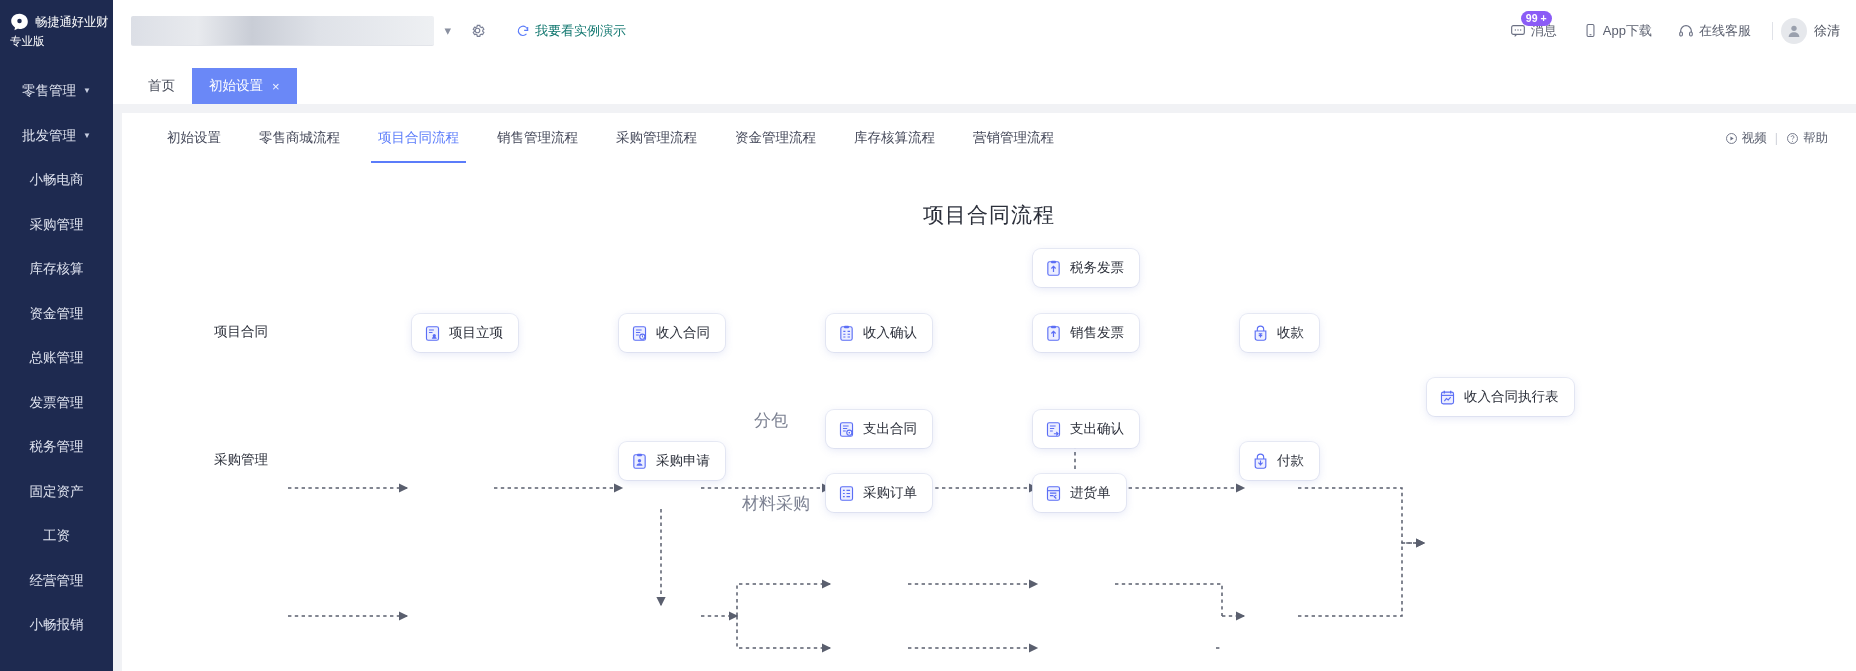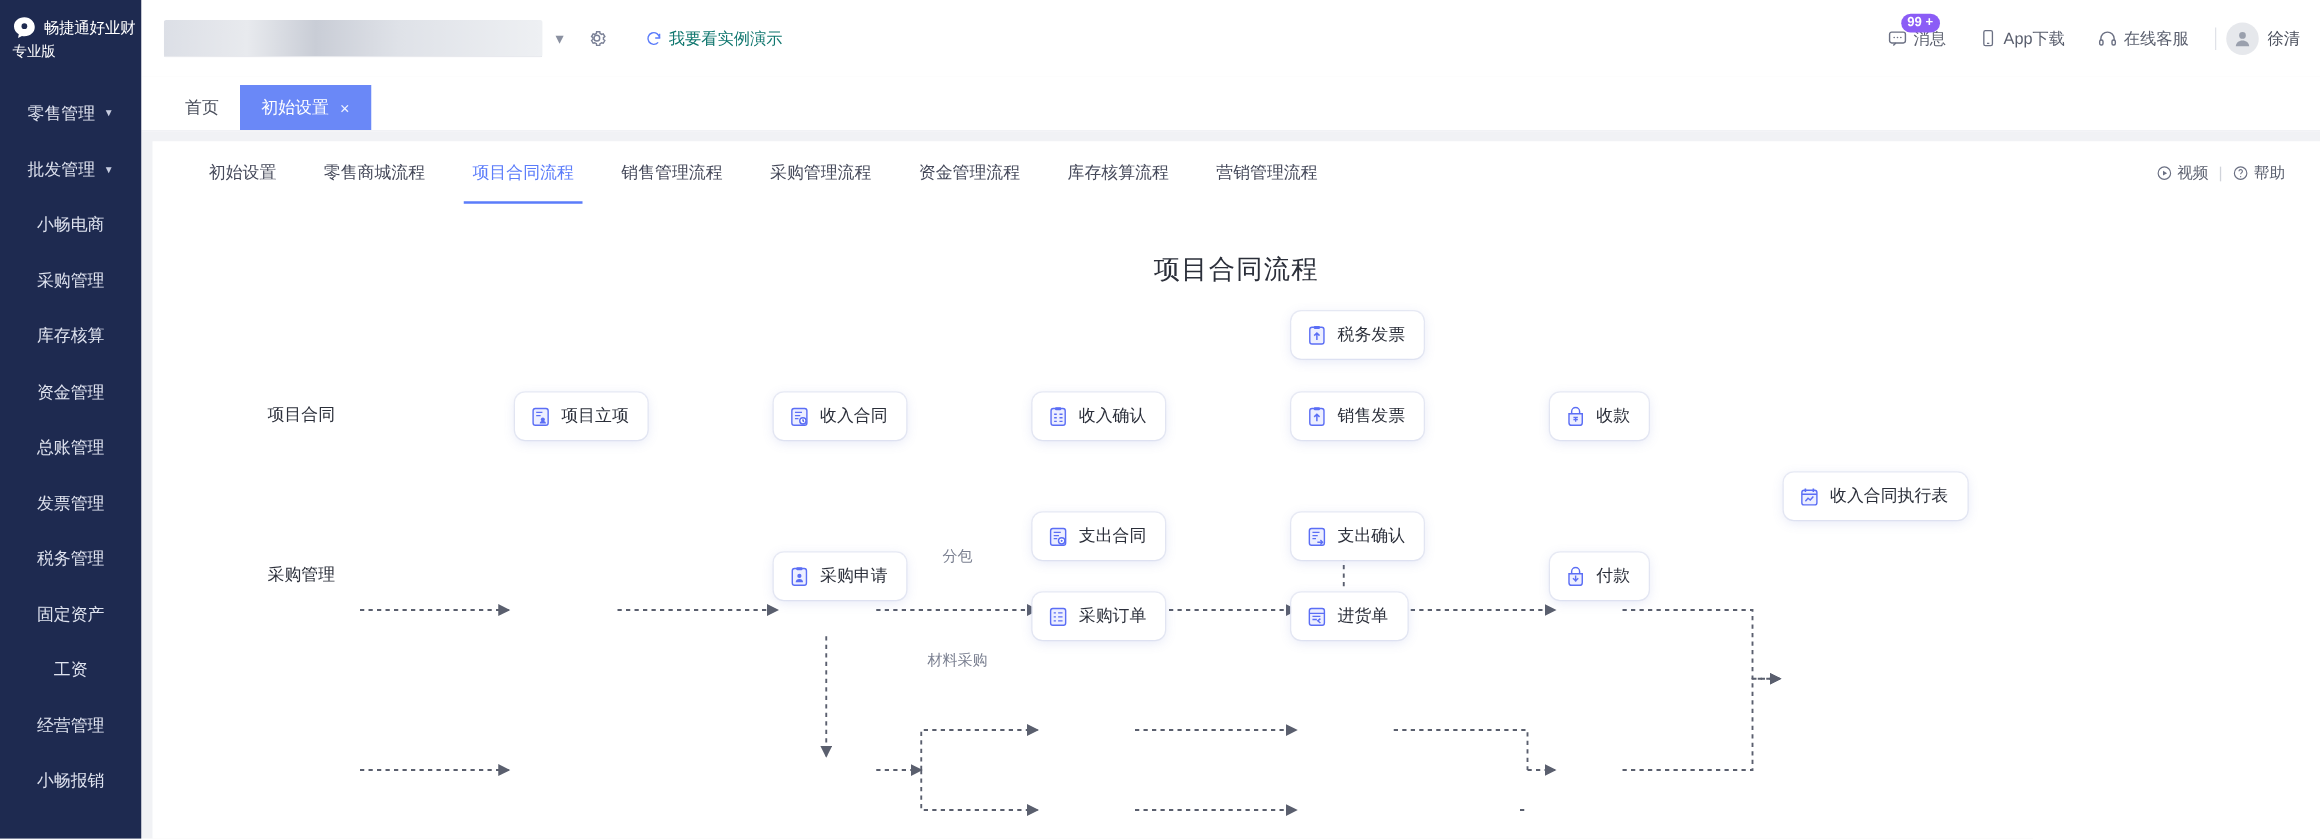--- a/index.html
+++ b/index.html
@@ -118,21 +118,21 @@
     position: absolute; height: 38px; background: #ffffff; border-radius: 8px;
     box-shadow: 0 2px 9px rgba(92,110,200,0.17), 0 0 0 1px rgba(235,237,245,0.9);
     display: flex; align-items: center; gap: 8px; padding: 0 15px 0 12px;
     font-size: 13.5px; color: #2b2f3a; cursor: pointer; white-space: nowrap;
   }
   .node-icon { width: 17px; height: 17px; flex: 0 0 17px; display: block; }
   .row-label {
     position: absolute; font-size: 13.5px; color: #2b2f3a; white-space: nowrap;
   }
   .edge-label {
-    position: absolute; font-size: 12px; color: #7b8091; white-space: nowrap; margin-top: 28px;
+    position: absolute; font-size: 17px; color: #7b8091; white-space: nowrap;
   }
 </style>
 </head>
 <body>
 
 <div id="app">
 
   <aside class="sidebar">
     <div class="brand">
       <div class="brand-row">

